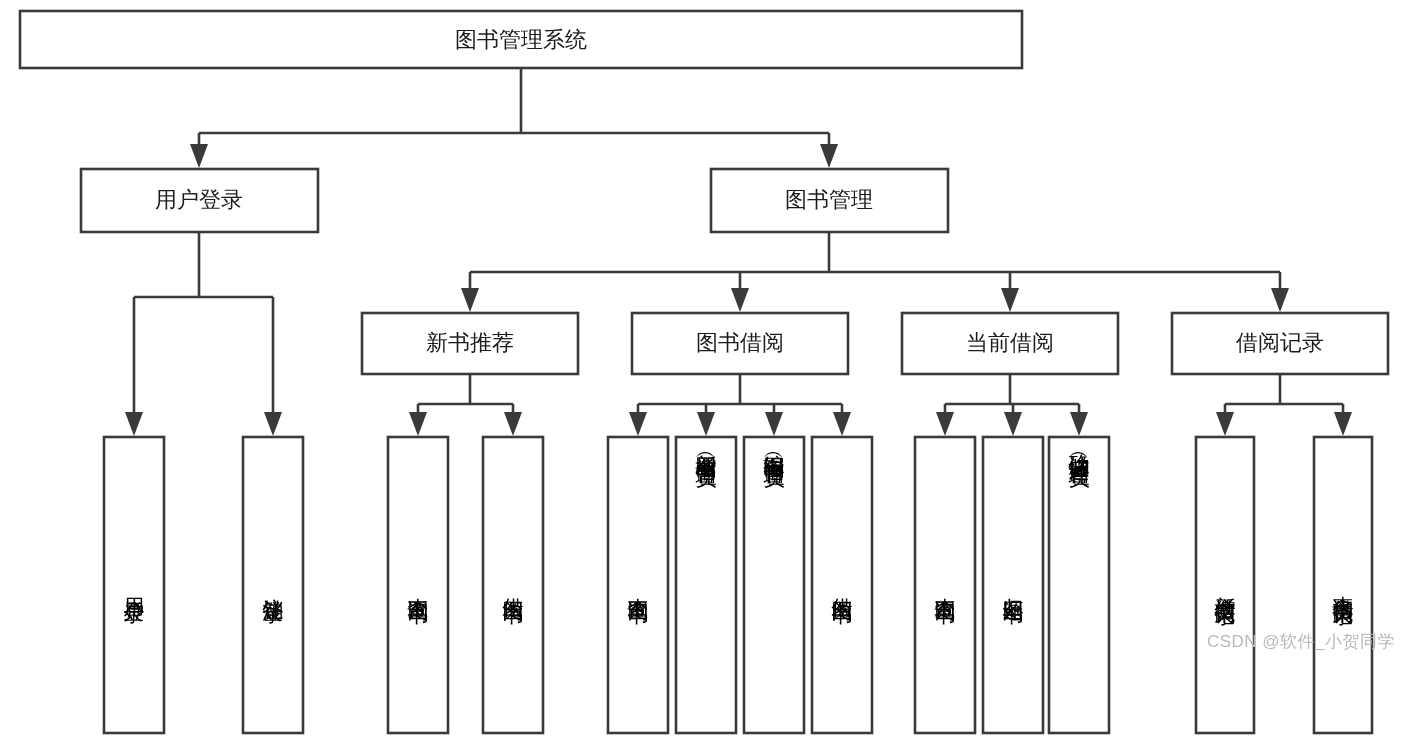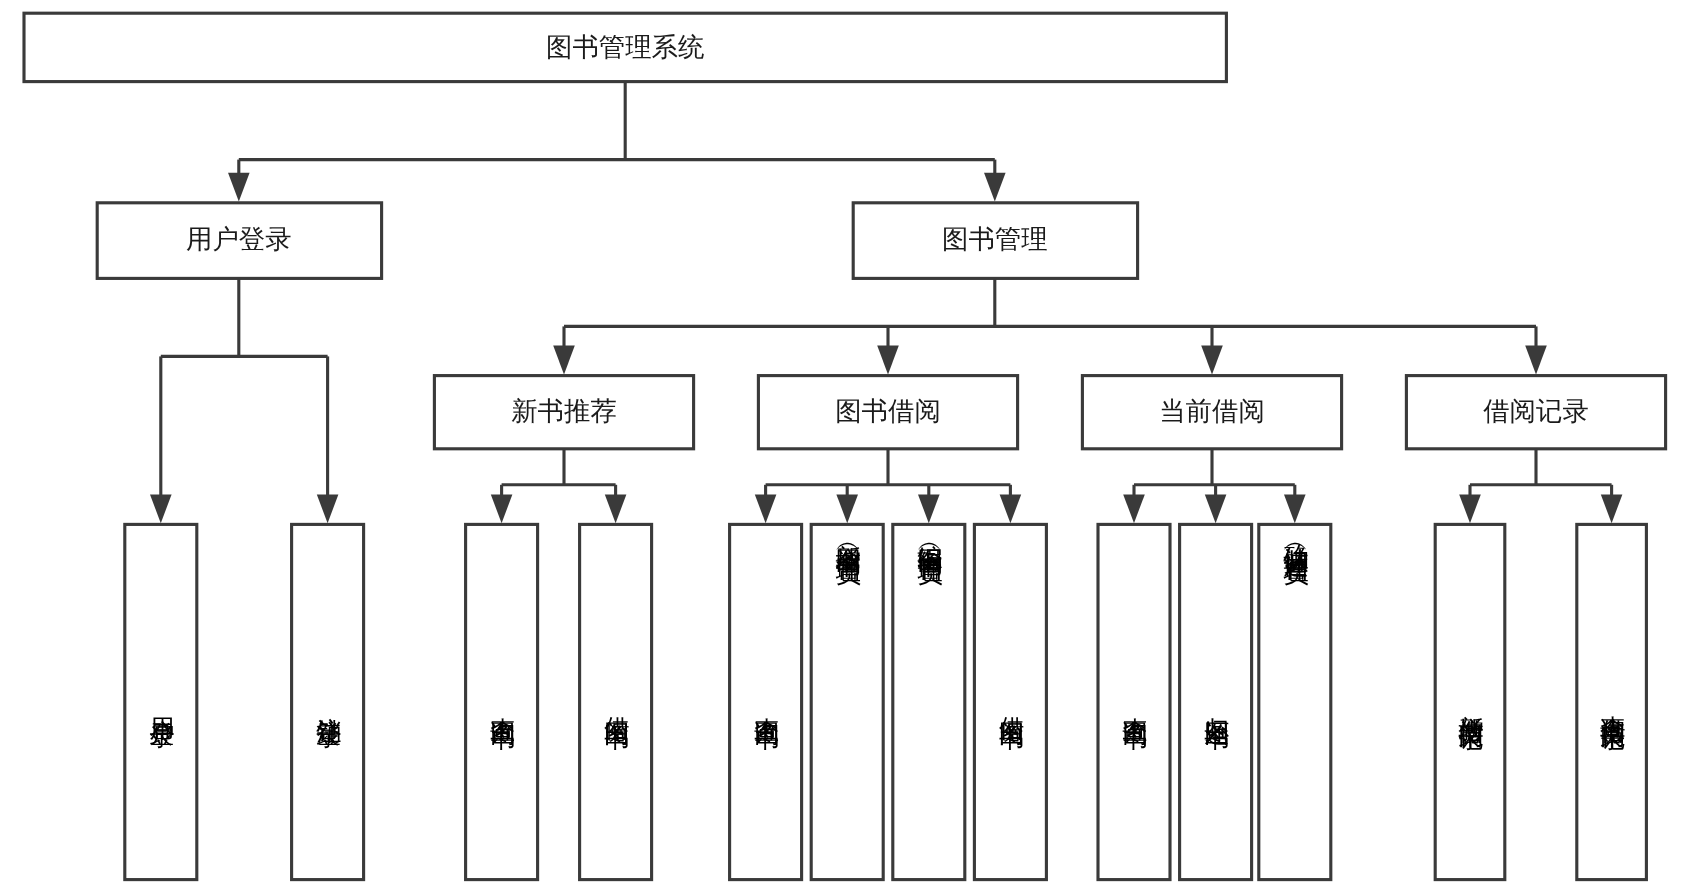--- a/index.html
+++ b/index.html
@@ -286,13 +286,14 @@
       <rect class="node-box" x="1314" y="437" width="58" height="296"></rect>
       <foreignObject x="1314" y="437" width="58" height="296">
         <div xmlns="http://www.w3.org/1999/xhtml" style="width:58px;height:296px;display:flex;align-items:center;justify-content:center;">
           <span class="node-label-v">查询借阅记录</span>
         </div>
       </foreignObject>
     </g>
 
   </svg>
 
+  <div class="watermark">CSDN @软件_小贺同学</div>
 </div>
 
 </body></html>

